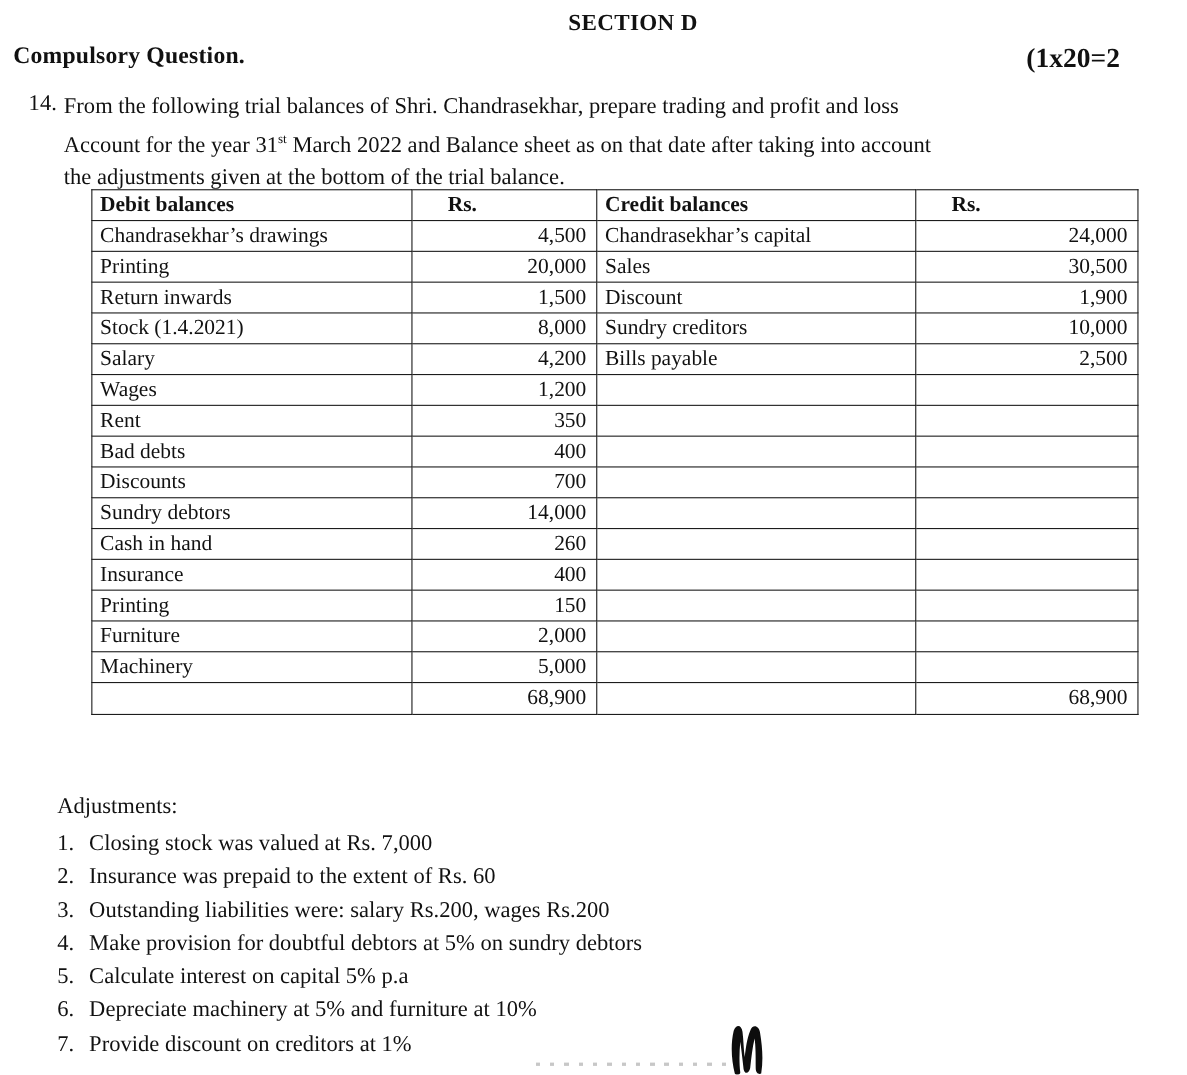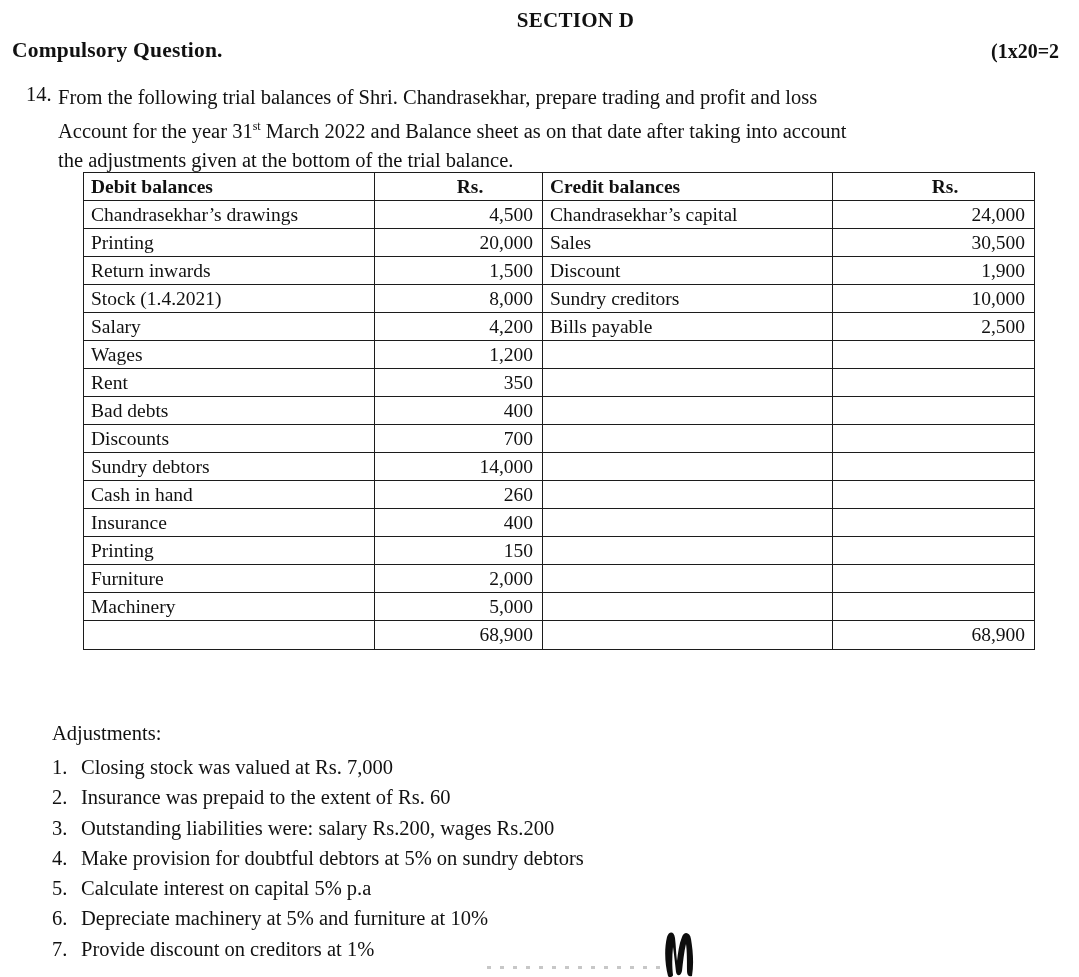--- a/index.html
+++ b/index.html
@@ -19,22 +19,22 @@
     position:absolute;top:8px;left:0;width:1079px;
     text-align:center;
     font-weight:bold;font-size:21px;letter-spacing:.3px;padding-left:36px;
   }
   .compulsory{
     position:absolute;top:38px;left:12px;
     font-weight:bold;font-size:21.5px;
     letter-spacing:.2px;
   }
   .marks{
-    position:absolute;top:40px;left:991px;
-    font-weight:bold;font-size:20px;
+    position:absolute;top:40px;left:933px;
+    font-weight:bold;font-size:25px;
     white-space:nowrap;
   }
 
   
   .q-num{
     position:absolute;top:83px;left:26px;
     font-size:20.5px;
   }
   .q-body{
     position:absolute;top:83px;left:58px;width:990px;
@@ -62,21 +62,21 @@
     height:27px;
     padding:0 7px;
     font-weight:normal;
     vertical-align:middle;
     overflow:hidden;
     white-space:nowrap;
   }
   .tb th{font-weight:bold;}
   .tb .num{text-align:right;padding-right:9px;}
   .tb .hd-left{text-align:left;}
-  .tb .hd-right{text-align:center;padding-right:9px;padding-left:32px;}
+  .tb .hd-right{text-align:left;padding-right:9px;padding-left:32px;}
   .tb tr.total td{height:28px;}
 
   
   .adj-title{
     position:absolute;top:722px;left:52px;
     font-size:20.5px;
   }
   .adj-list{
     position:absolute;top:752px;left:52px;width:900px;
     font-size:20.5px;line-height:30.3px;

